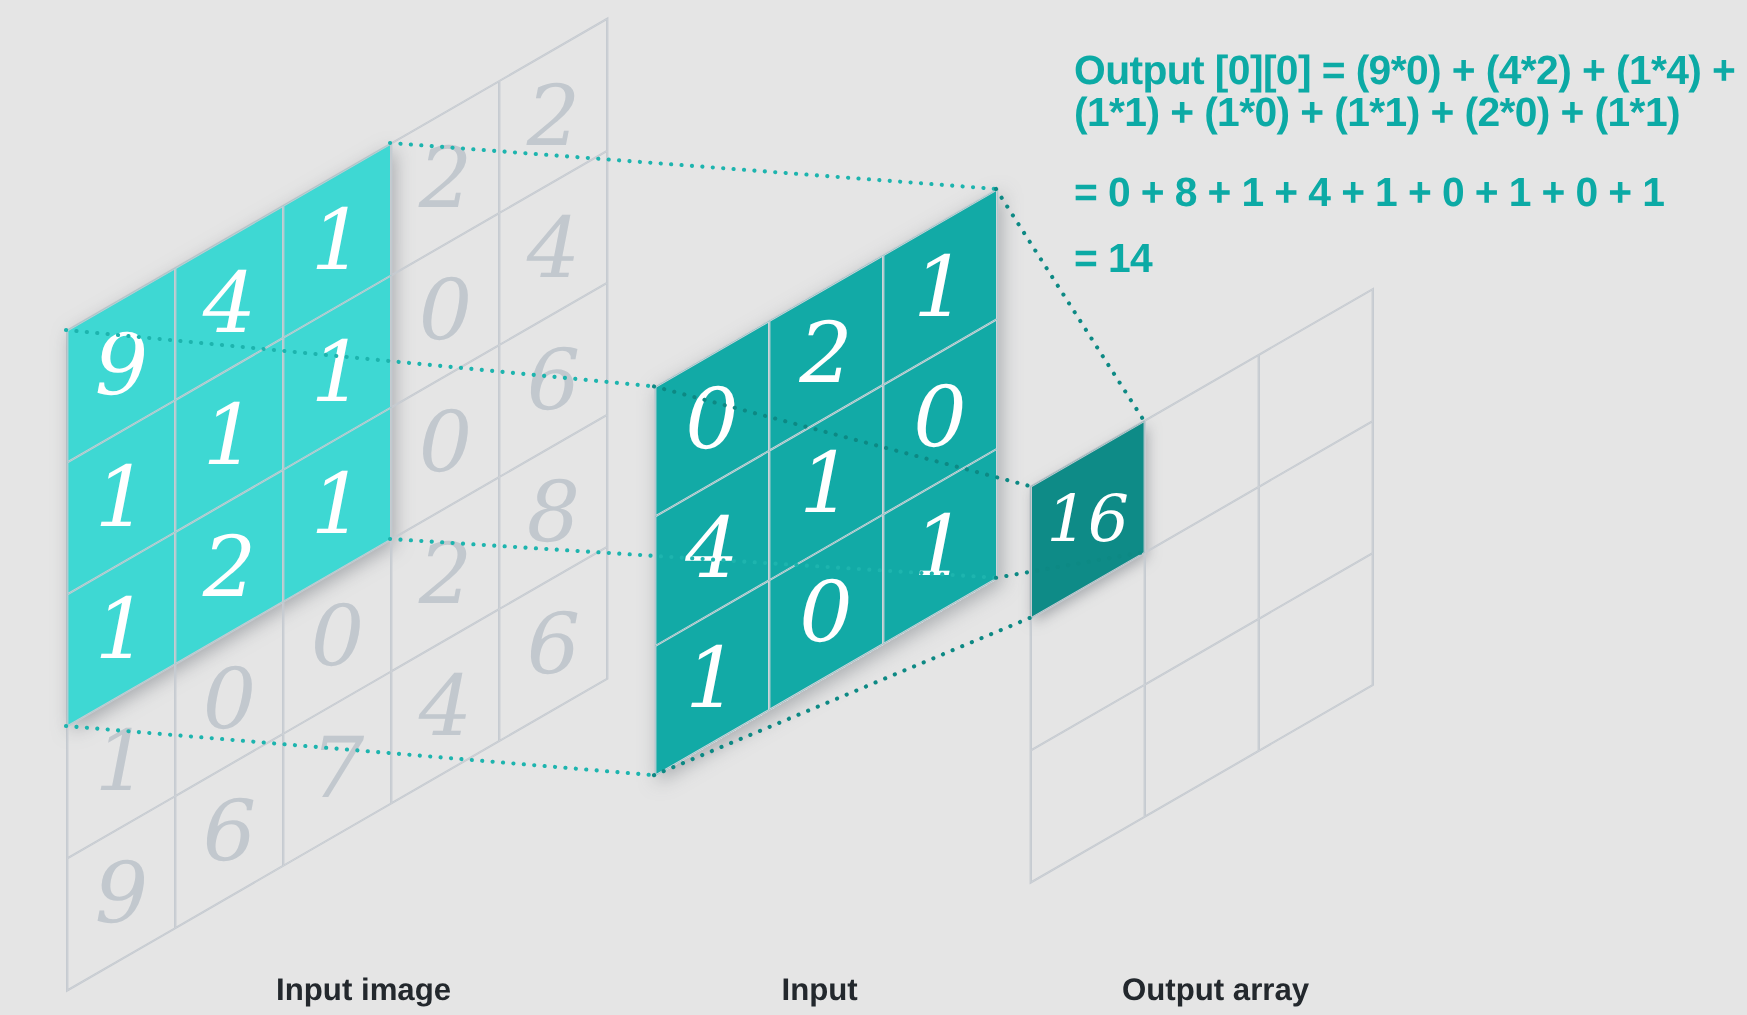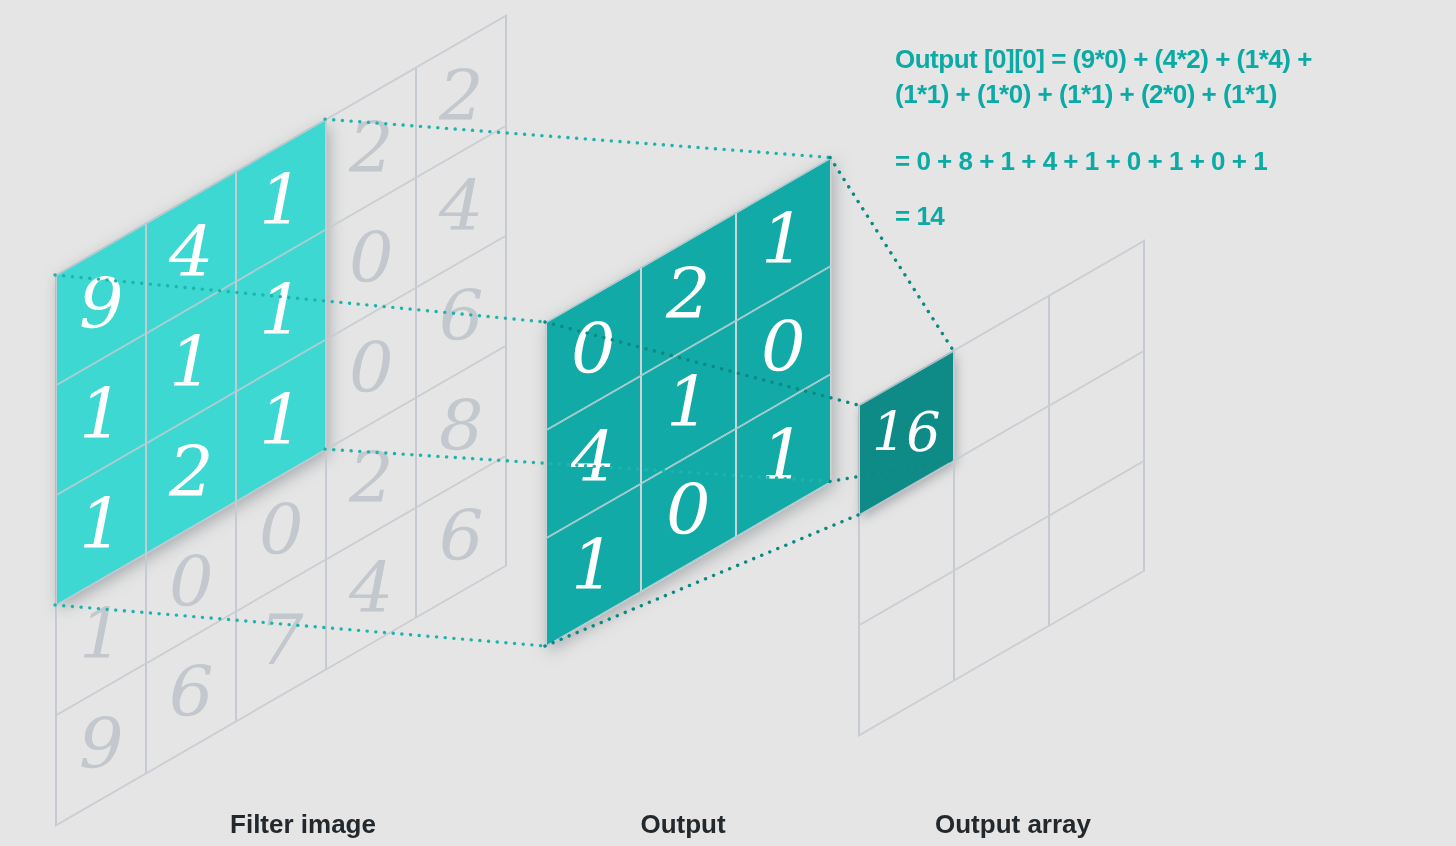--- a/index.html
+++ b/index.html
@@ -50,21 +50,21 @@
   }
 
   
   #lines-svg { position: absolute; left: 0; top: 0; z-index: 5; pointer-events: none; }
 
   
   #equation {
     position: absolute; left: 895px; top: 42px; width: 561px;
     overflow: hidden; z-index: 6;
     color: var(--equation-text);
-    font-weight: 700; font-size: 26px; line-height: 35px;
+    font-weight: 700; font-size: 34px; line-height: 35px;
     letter-spacing: -0.5px;
   }
   #equation .eq-line { white-space: nowrap; }
   .gap-a { margin-top: 32px; }
   .gap-b { margin-top: 20px; }
 
   
   .axis-label {
     position: absolute; top: 809px;
     transform: translateX(-50%);
@@ -215,17 +215,17 @@
       <line x1="830" y1="481.45517328095667" x2="953" y2="460.15172442698554" stroke="#0d8984" stroke-width="3.4" stroke-linecap="round" stroke-dasharray="0.1 8.6"></line>
     </svg>
 
   <div id="equation">
     <div class="eq-line">Output [0][0] = (9*0) + (4*2) + (1*4) +</div>
     <div class="eq-line">(1*1) + (1*0) + (1*1) + (2*0) + (1*1)</div>
     <div class="eq-line gap-a">= 0 + 8 + 1 + 4 + 1 + 0 + 1 + 0 + 1</div>
     <div class="eq-line gap-b">= 14</div>
   </div>
 
-  <div id="label-input" class="axis-label">Filter image</div>
-  <div id="label-filter" class="axis-label">Output</div>
+  <div id="label-input" class="axis-label">Input image</div>
+  <div id="label-filter" class="axis-label">Input</div>
   <div id="label-output" class="axis-label">Output array</div>
 
 </div>
 
 </body></html>

